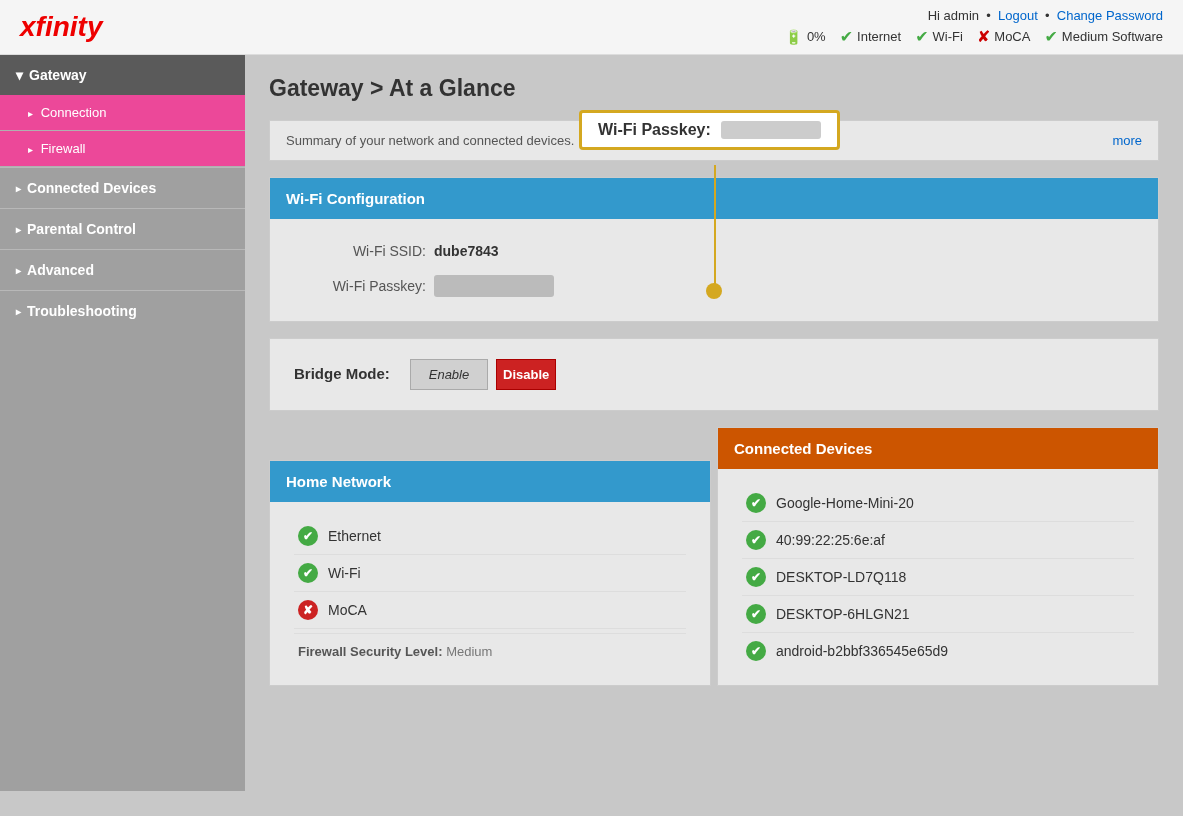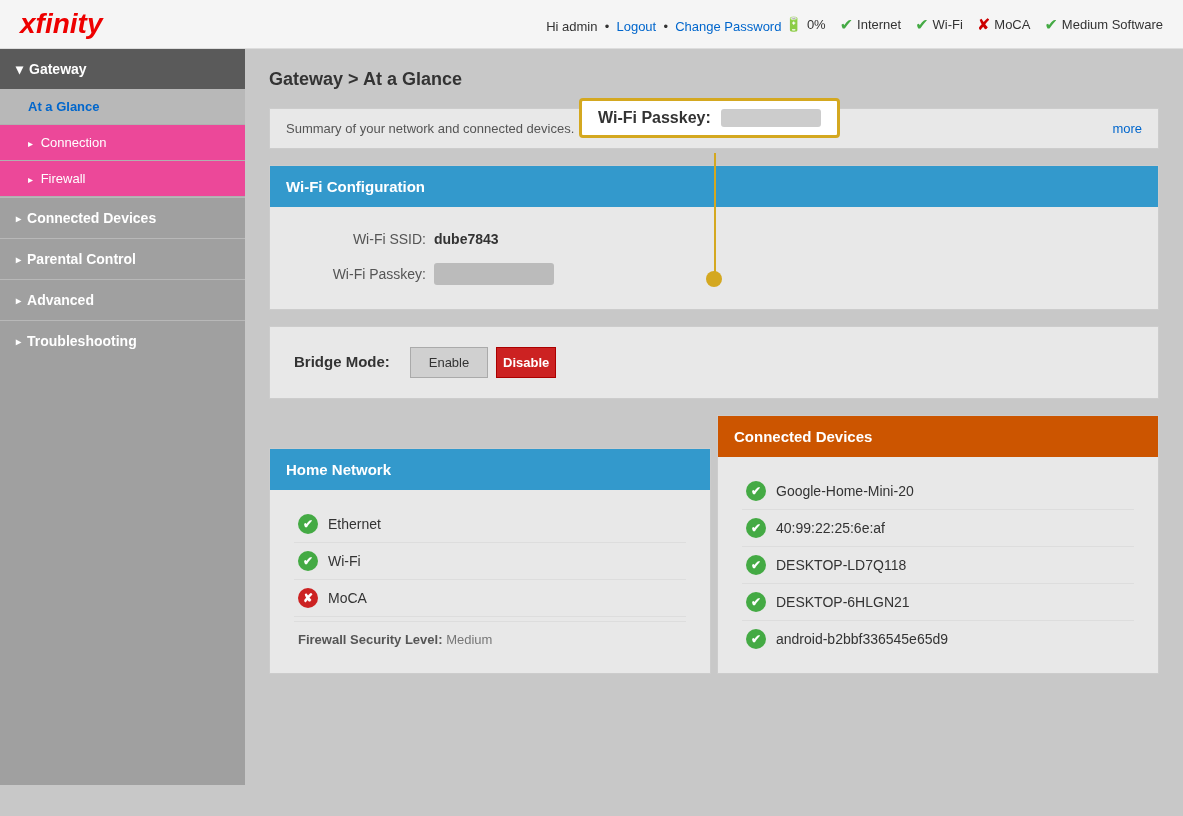--- a/index.html
+++ b/index.html
@@ -14,21 +14,21 @@
       align-items: center;
       justify-content: space-between;
     }
     #logo {
       font-size: 28px;
       font-weight: bold;
       color: #c00;
       font-style: italic;
     }
     #logo span { color: #e00; font-style: italic; }
-    #header-right { display: flex; flex-direction: row; align-items: flex-end; gap: 4px; }
+    #header-right { display: flex; flex-direction: column; align-items: flex-end; gap: 4px; }
     #header-user { font-size: 13px; color: #333; }
     #header-user a { color: #06c; text-decoration: none; }
     #header-status { display: flex; align-items: center; gap: 14px; font-size: 13px; color: #333; }
     .status-item { display: flex; align-items: center; gap: 4px; }
     .status-check { color: #4a4; font-size: 16px; }
     .status-x { color: #c00; font-size: 16px; }
     .battery-icon { font-size: 14px; color: #333; }
 
     
     #main-layout { display: flex; min-height: calc(816px - 80px); }
@@ -78,21 +78,21 @@
     }
     .sidebar-item .arrow { font-size: 10px; }
 
     
     #content {
       flex: 1;
       background: #c8c8c8;
       padding: 20px 24px;
     }
     #page-title {
-      font-size: 18px;
+      font-size: 23px;
       font-weight: bold;
       color: #333;
       margin-bottom: 18px;
     }
 
     
     #summary-bar {
       background: #e8e8e8;
       border: 1px solid #ccc;
       padding: 12px 16px;
@@ -188,20 +188,21 @@
     #bridge-section { background: #e8e8e8; border: 1px solid #ccc; padding: 20px 24px; margin-bottom: 16px; }
     #bridge-label { font-size: 15px; font-weight: bold; color: #333; display: inline; margin-right: 16px; }
     .btn-enable {
       background: #d0d0d0;
       border: 1px solid #aaa;
       padding: 7px 18px;
       font-size: 13px;
       cursor: pointer;
       color: #333;
       margin-right: 4px;
+      font-style: italic;
     }
     .btn-disable {
       background: #c22;
       border: 1px solid #a00;
       padding: 7px 6px;
       font-size: 13px;
       cursor: pointer;
       color: #fff;
       font-weight: bold;
     }
@@ -292,23 +293,20 @@
   </div>
 </div>
 
 <div id="main-layout">
 
   <div id="sidebar">
     <div class="sidebar-section-header active">
       <span>▾</span>
       <span>Gateway</span>
     </div>
-    <div class="sidebar-sub-item active">
-      <span>At a Glance</span>
-    </div>
     <div class="sidebar-sub-item">
       <span style="font-size:10px;margin-right:4px;">▸</span>
       <span>Connection</span>
     </div>
     <div class="sidebar-sub-item">
       <span style="font-size:10px;margin-right:4px;">▸</span>
       <span>Firewall</span>
     </div>
     <div class="sidebar-item">
       <span class="arrow">▸</span>

